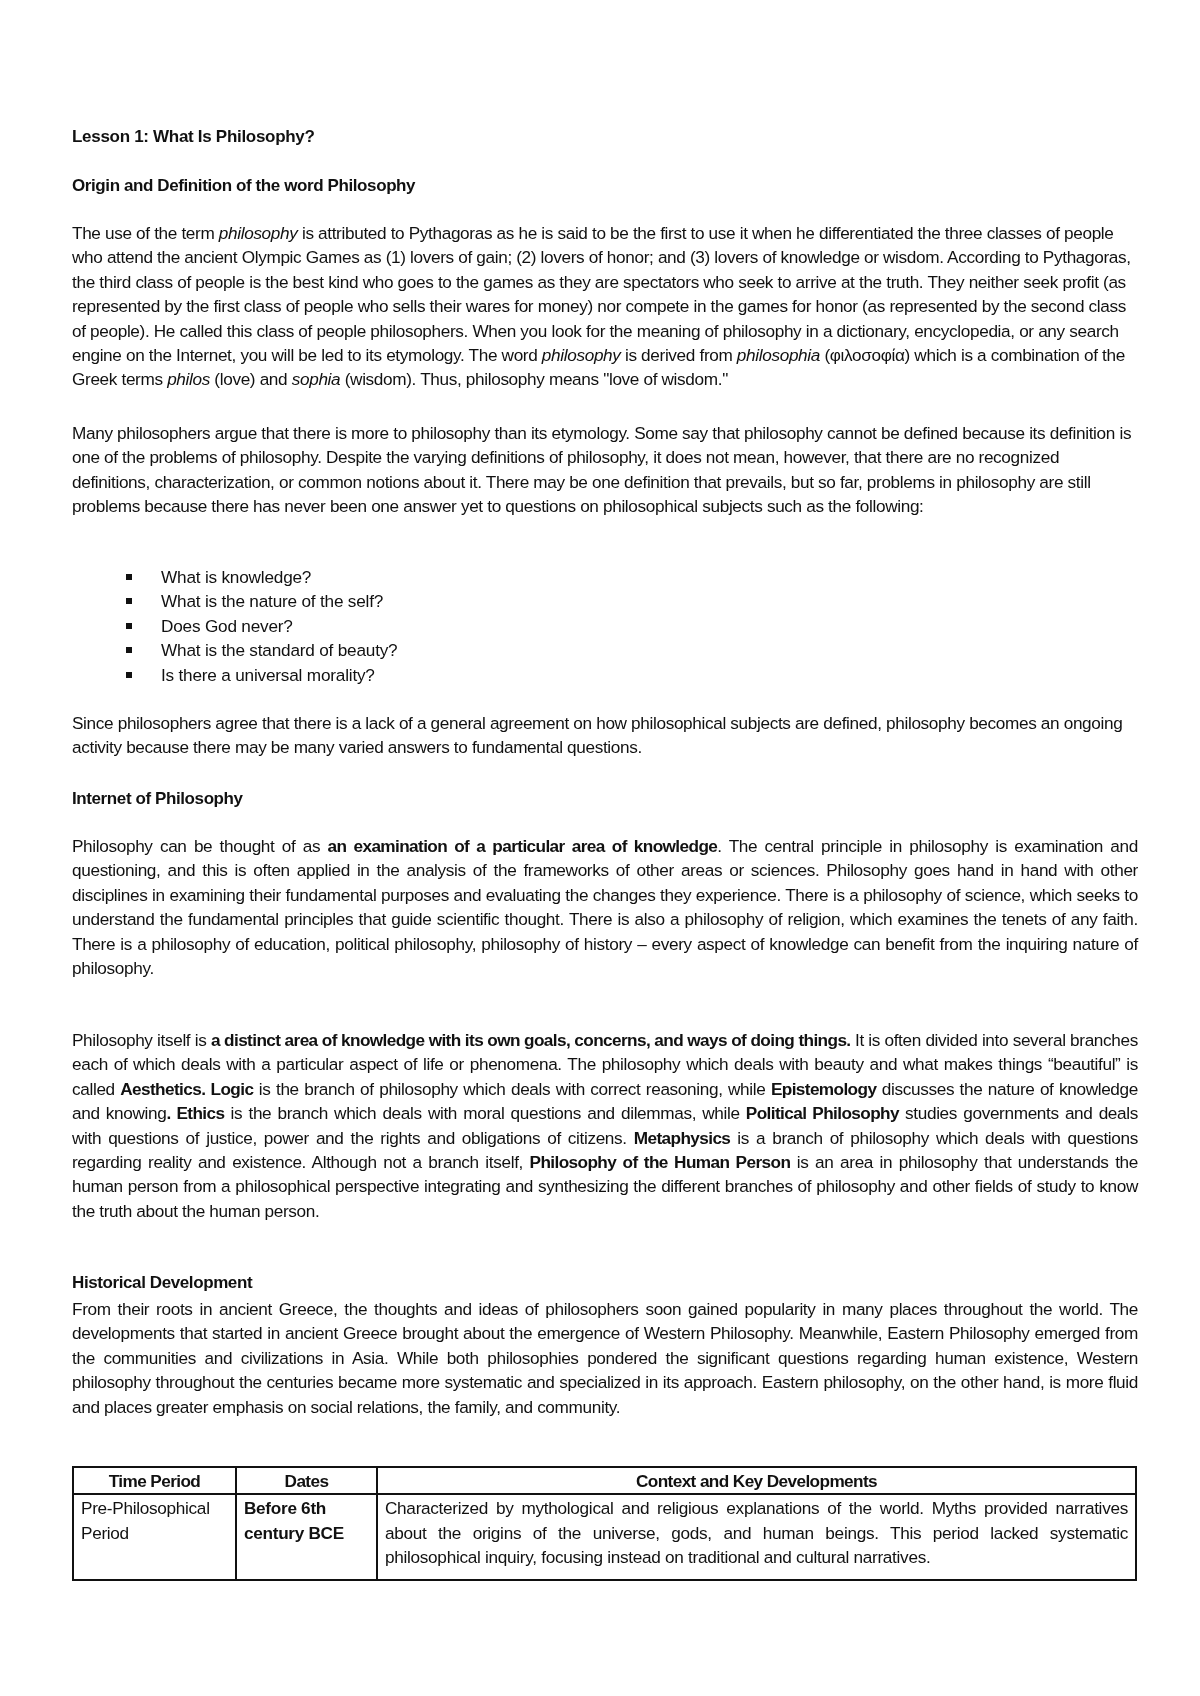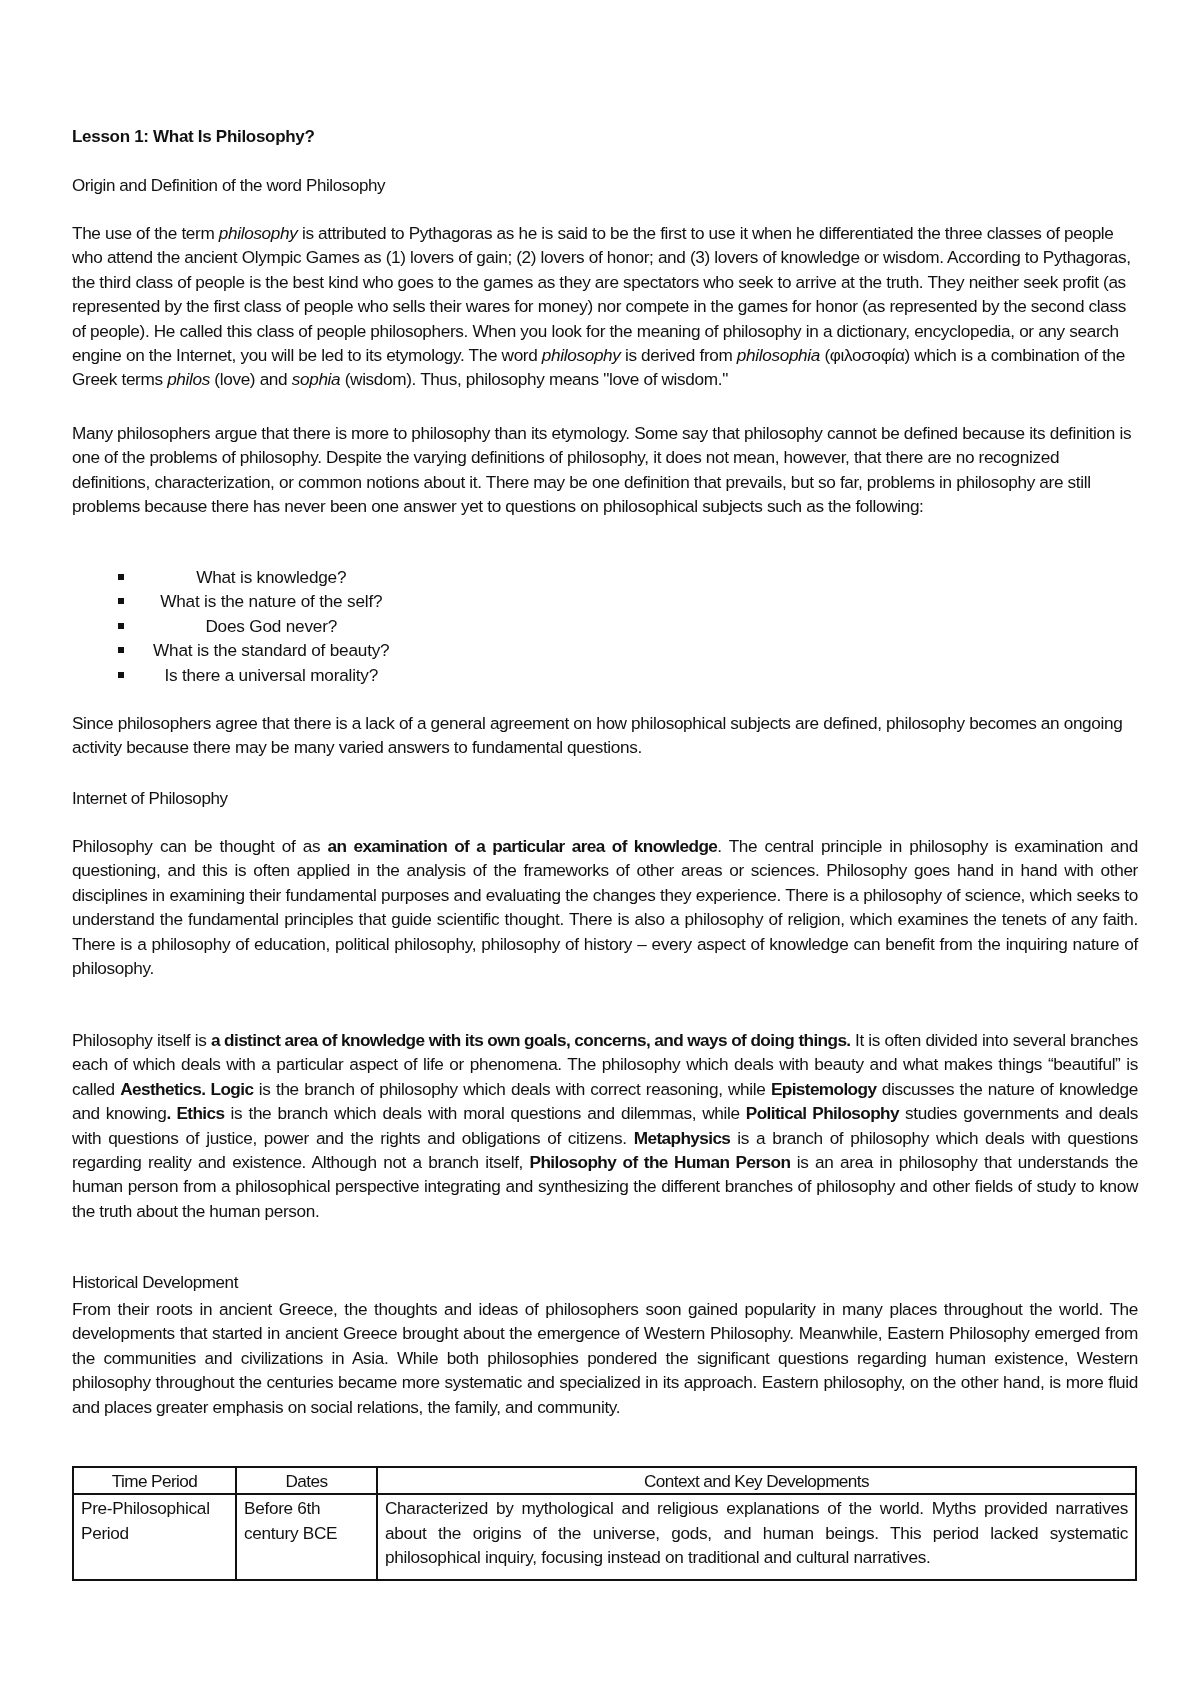--- a/index.html
+++ b/index.html
@@ -3,40 +3,40 @@
   <meta charset="utf-8">
   <style>
     html, body { margin: 0; padding: 0; background: #ffffff; }
     body {
       width: 1200px; height: 1696px; overflow: hidden; position: relative;
       font-family: "Liberation Sans", "DejaVu Sans", sans-serif;
       color: #111111;
     }
     .page { position: absolute; left: 72px; top: 0; width: 1066px; }
     .h1 { position: absolute; left: 0; top: 127px; font-size: 17px; font-weight: bold; letter-spacing: -0.3px; }
-    .h2 { position: absolute; left: 0; font-size: 17px; font-weight: normal; letter-spacing: -0.4px; }
+    .h2 { position: absolute; left: 0; font-size: 17px; font-weight: bold; letter-spacing: -0.4px; }
     .p {
       position: absolute; left: 0; width: 1066px; font-size: 17.2px; line-height: 24.4px;
       letter-spacing: -0.35px; margin: 0;
     }
     .p.just { text-align: justify; }
     .p em { font-style: italic; margin-top: 42px; }
     .p b { font-weight: bold; letter-spacing: -0.6px; }
-    ul.bullets { position: absolute; left: 8px; top: 565px; margin: 0; padding: 0; list-style: none; font-size: 17.2px; line-height: 24.4px; letter-spacing: -0.2px; text-align: center; }
+    ul.bullets { position: absolute; left: 16px; top: 565px; margin: 0; padding: 0; list-style: none; font-size: 17.2px; line-height: 24.4px; letter-spacing: -0.2px; }
     ul.bullets li { position: relative; padding-left: 73px; }
     ul.bullets li .sq { position: absolute; left: 38px; top: 9px; width: 6px; height: 6px; background: #111; }
     table.hist {
       position: absolute; left: 0; top: 1466px; width: 1065px; border-collapse: collapse;
       font-size: 17.2px; line-height: 24.4px; letter-spacing: -0.3px;
     }
     table.hist th, table.hist td { border: 2px solid #111; vertical-align: top; padding: 0 7px; }
-    table.hist th { font-weight: normal; padding-top: 1px; padding-bottom: 0; letter-spacing: -0.6px; }
+    table.hist th { font-weight: bold; padding-top: 1px; padding-bottom: 0; letter-spacing: -0.6px; }
     table.hist td { padding-top: 1px; padding-bottom: 9px; }
     table.hist td.ctx { text-align: justify; }
-    .c1 { width: 147px; } .c2 { width: 125px; }
+    .c1 { width: 147px; } .c2 { width: 125px; font-weight: bold; }
   </style>
 </head>
 <body>
 
 <div class="page">
 
   <div class="h1">Lesson 1: What Is Philosophy?</div>
 
   <div class="h2" style="top:176px">Origin and Definition of the word Philosophy</div>
 

